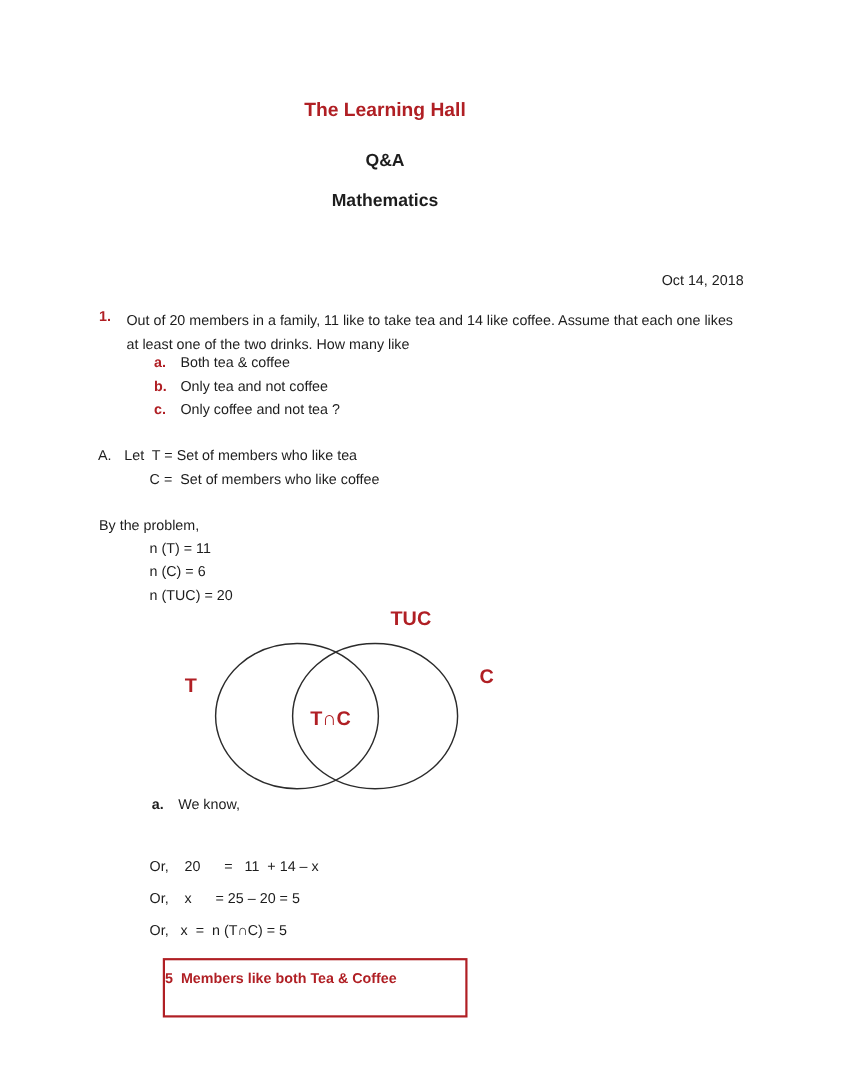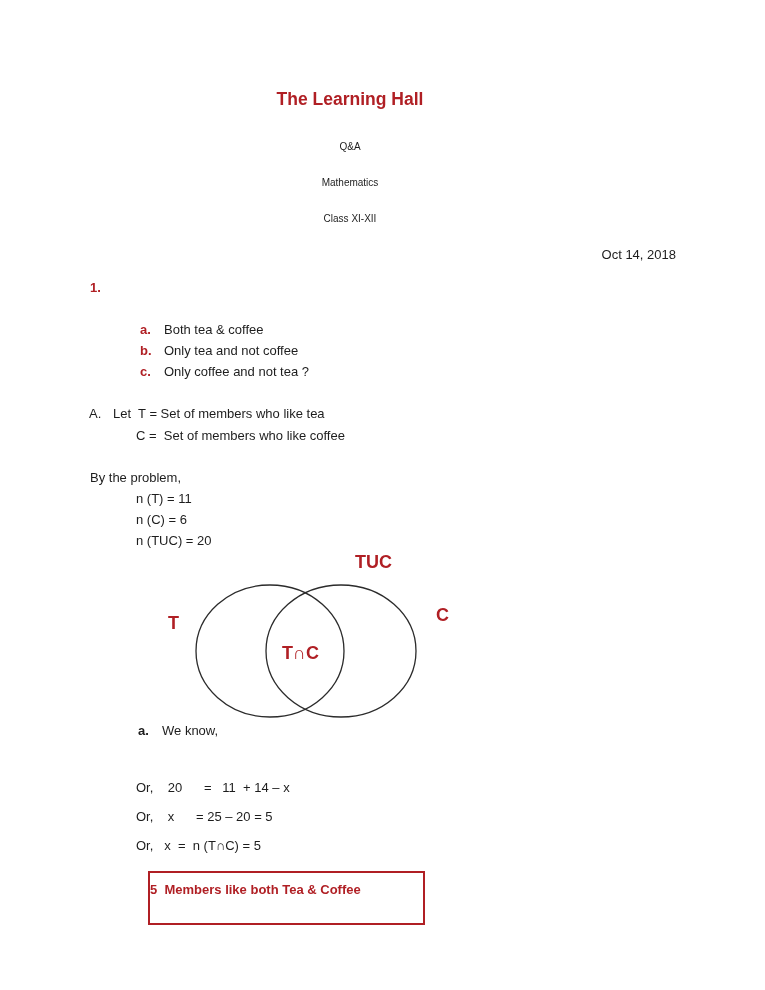--- a/index.html
+++ b/index.html
@@ -16,21 +16,21 @@
     font-size:13px;
     line-height:16px;
     overflow:hidden;
   }
   .abs{position:absolute;}
   .bold{font-weight:bold;}
   .red{color:var(--accent);}
   .pre{white-space:pre;}
   .centered{left:0;width:700px;text-align:center;}
   .doc-title{font-size:17.5px;font-weight:bold;color:var(--accent);}
-  .heading{font-size:10px;font-weight:normal;}
+  .heading{font-size:16px;font-weight:bold;}
   .date-line{right:89px;text-align:right;}
   .qtext{width:555px;line-height:21.5px;}
   .venn-svg{position:absolute;left:0;top:0;}
   .venn-label{font-size:18px;font-weight:bold;color:var(--accent);}
   .result-box{
     left:148px;top:871px;
     width:273px;height:41px;
     border:2px solid var(--accent);
     text-align:left;
     padding-top:9px;
@@ -46,24 +46,24 @@
 <div class="page">
 
   <svg class="venn-svg" width="765" height="990" aria-hidden="true">
     <ellipse cx="270" cy="651" rx="74" ry="66" fill="none" stroke="#2b2b2b" stroke-width="1.3"></ellipse>
     <ellipse cx="341" cy="651" rx="75" ry="66" fill="none" stroke="#2b2b2b" stroke-width="1.3"></ellipse>
   </svg>
 
   <div class="abs centered doc-title" style="top:91px">The Learning Hall</div>
   <div class="abs centered heading" style="top:139px">Q&amp;A</div>
   <div class="abs centered heading" style="top:175px">Mathematics</div>
-  <div class="abs centered heading" style="top:211px">Class XI-XII</div>
   <div class="abs date-line" style="top:247px">Oct 14, 2018</div>
 
   <div class="abs bold red" style="left:90px;top:280px">1.</div>
+  <div class="abs qtext" style="left:115px;top:280px">Out of 20 members in a family, 11 like to take tea and 14 like coffee. Assume that each one likes at least one of the two drinks. How many like</div>
 
   <div class="abs" style="left:0;top:322px">
     <span class="abs bold red" style="left:140px;top:0">a.</span>
     <span class="abs" style="left:164px;top:0;white-space:nowrap">Both tea &amp; coffee</span>
   </div>
   <div class="abs" style="left:0;top:343px">
     <span class="abs bold red" style="left:140px;top:0">b.</span>
     <span class="abs" style="left:164px;top:0;white-space:nowrap">Only tea and not coffee</span>
   </div>
   <div class="abs" style="left:0;top:364px">

